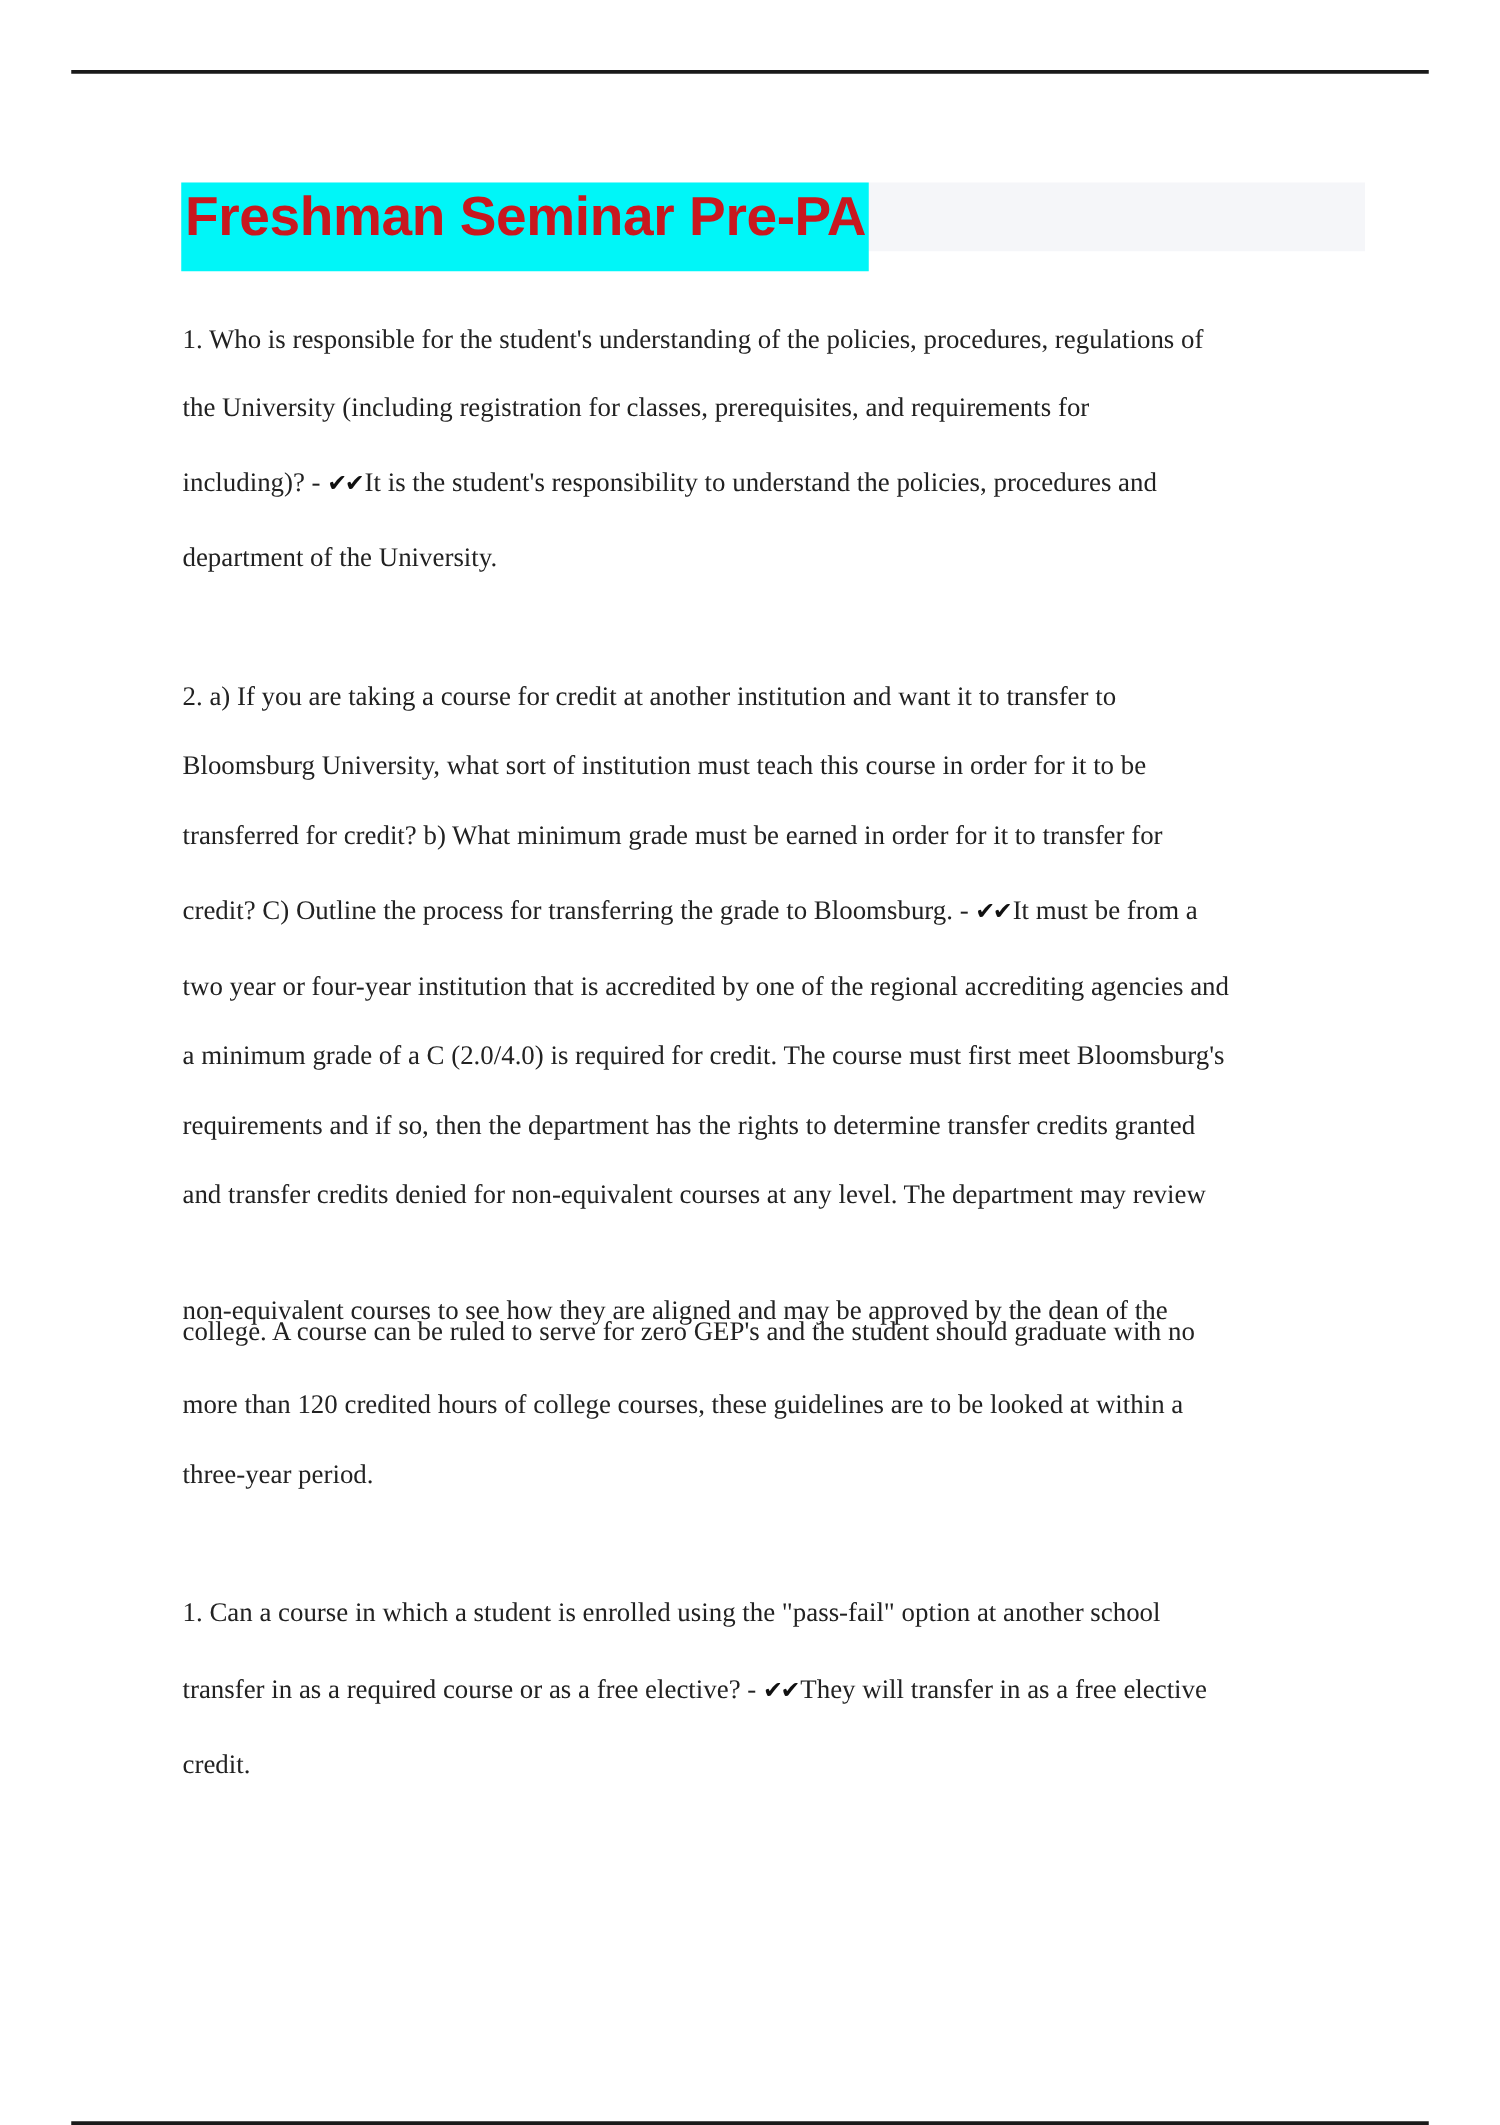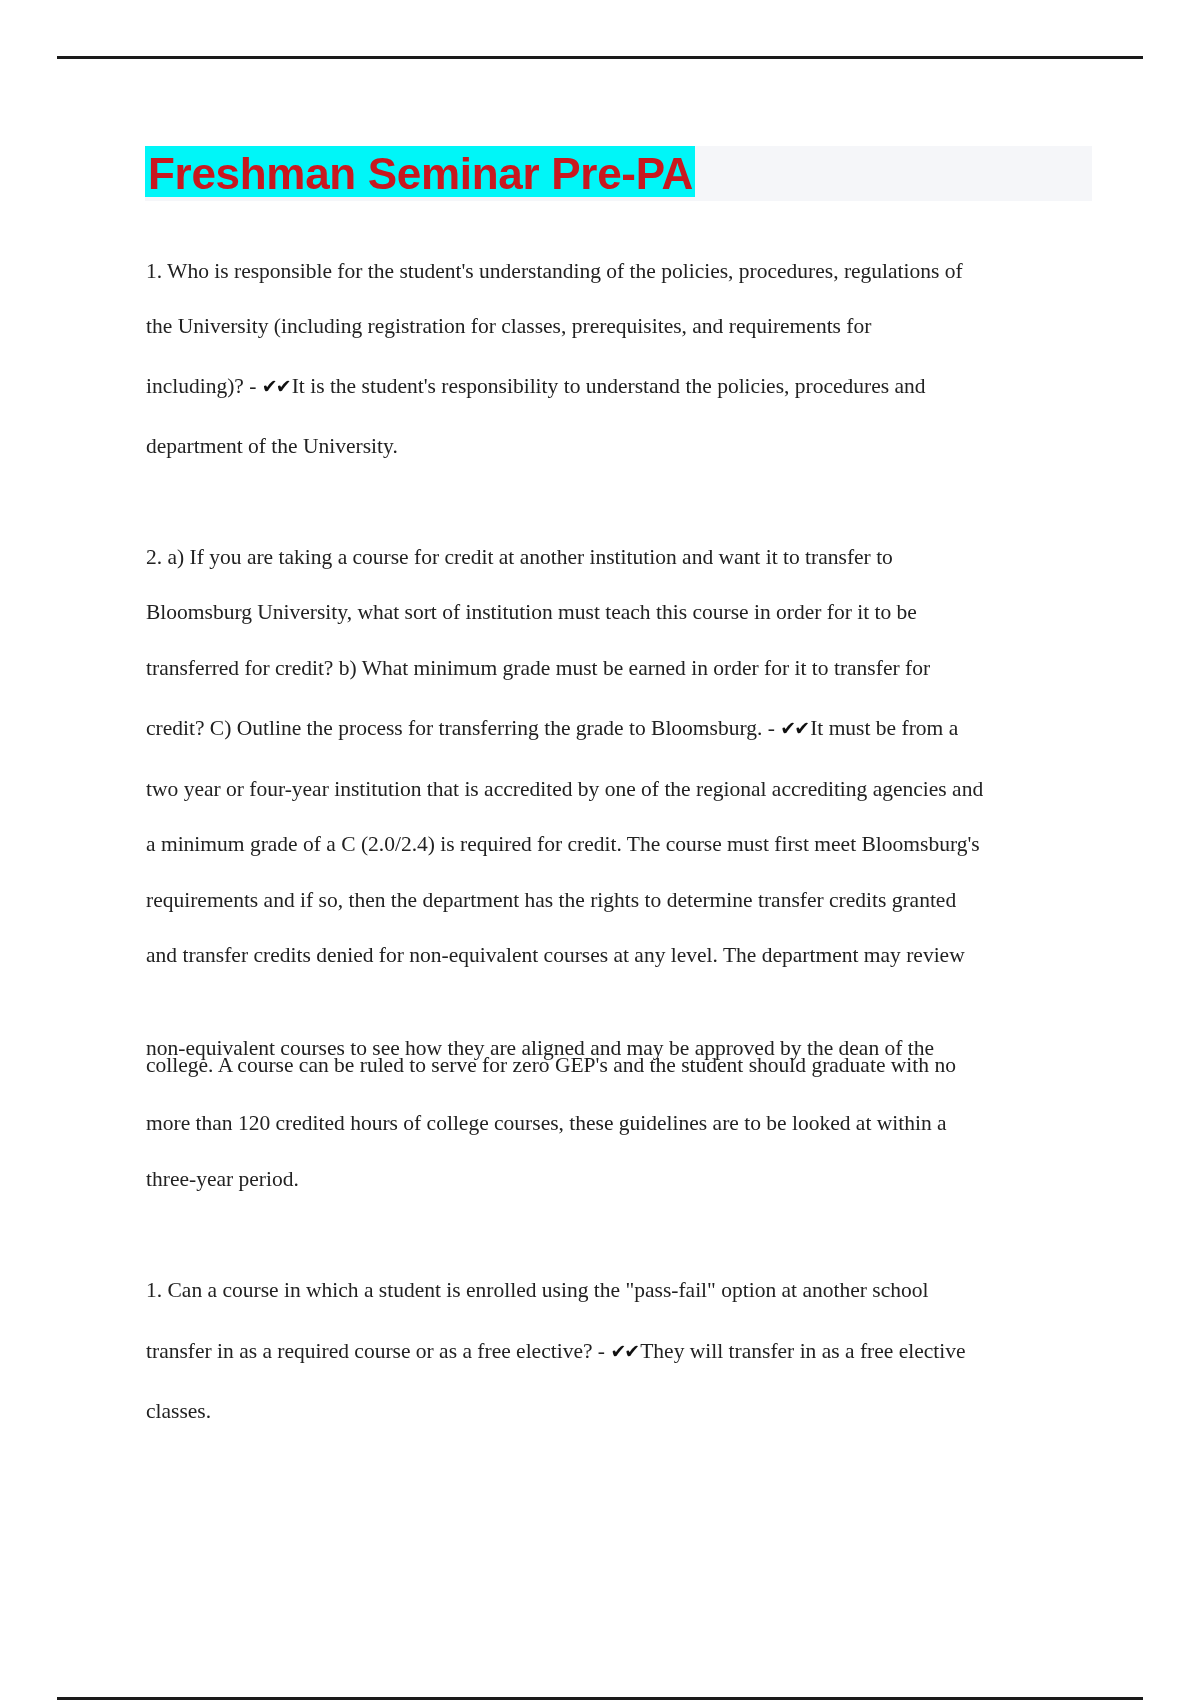--- a/index.html
+++ b/index.html
@@ -1,21 +1,21 @@
 <!DOCTYPE html>
 <html><head>
 <meta charset="utf-8">
 <style>
   html, body { margin: 0; padding: 0; background: #ffffff; }
   body { width: 1200px; height: 1700px; position: relative; overflow: hidden; }
   .rule { position: absolute; left: 57px; width: 1086px; background: #1a1a1a; }
   .rule.top { top: 56px; height: 3px; }
   .rule.bottom { top: 1697px; height: 3px; }
   .title-bg { position: absolute; left: 145px; top: 146px; width: 947px; height: 55px; background: #f5f6f9; }
-  .title { position: absolute; left: 145px; top: 146px; height: 51px; padding: 0 2px 0 3px;
+  .title { position: absolute; left: 145px; top: 146px; height: 71px; padding: 0 2px 0 3px;
            background: #00f6f8; color: #c8181f; font-family: "Liberation Sans", sans-serif;
            font-weight: bold; font-size: 44px; line-height: 55px; white-space: nowrap; letter-spacing: -0.3px; }
   .line { position: absolute; left: 146px; font-family: "Liberation Serif", serif; font-size: 21.5px;
           color: #222222; white-space: nowrap; line-height: 26px; }
   .check { font-family: "DejaVu Sans", sans-serif; font-weight: bold; font-size: 19px; color: #111; letter-spacing: -2px; margin-right: 2px; }
 </style>
 </head>
 <body>
 
 <div class="rule top"></div>
@@ -29,28 +29,28 @@
   <div class="line" style="top:373px"><span>including)? - </span><span class="check">✔✔</span><span>It is the student's responsibility to understand the policies, procedures and</span></div>
   <div class="line" style="top:433px">department of the University.</div>
 </div>
 
 <div>
   <div class="line" style="top:544px">2. a) If you are taking a course for credit at another institution and want it to transfer to</div>
   <div class="line" style="top:599px">Bloomsburg University, what sort of institution must teach this course in order for it to be</div>
   <div class="line" style="top:655px">transferred for credit? b) What minimum grade must be earned in order for it to transfer for</div>
   <div class="line" style="top:715px"><span>credit? C) Outline the process for transferring the grade to Bloomsburg. - </span><span class="check">✔✔</span><span>It must be from a</span></div>
   <div class="line" style="top:776px">two year or four-year institution that is accredited by one of the regional accrediting agencies and</div>
-  <div class="line" style="top:831px">a minimum grade of a C (2.0/2.4) is required for credit. The course must first meet Bloomsburg's</div>
+  <div class="line" style="top:831px">a minimum grade of a C (2.0/4.0) is required for credit. The course must first meet Bloomsburg's</div>
   <div class="line" style="top:887px">requirements and if so, then the department has the rights to determine transfer credits granted</div>
   <div class="line" style="top:942px">and transfer credits denied for non-equivalent courses at any level. The department may review</div>
   <div class="line" style="top:1035px">non-equivalent courses to see how they are aligned and may be approved by the dean of the</div>
   <div class="line" style="top:1052px">college. A course can be ruled to serve for zero GEP's and the student should graduate with no</div>
   <div class="line" style="top:1110px">more than 120 credited hours of college courses, these guidelines are to be looked at within a</div>
   <div class="line" style="top:1166px">three-year period.</div>
 </div>
 
 <div>
   <div class="line" style="top:1277px">1. Can a course in which a student is enrolled using the "pass-fail" option at another school</div>
   <div class="line" style="top:1338px"><span>transfer in as a required course or as a free elective? - </span><span class="check">✔✔</span><span>They will transfer in as a free elective</span></div>
-  <div class="line" style="top:1398px">classes.</div>
+  <div class="line" style="top:1398px">credit.</div>
 </div>
 
 <div class="rule bottom"></div>
 
 </body></html>

